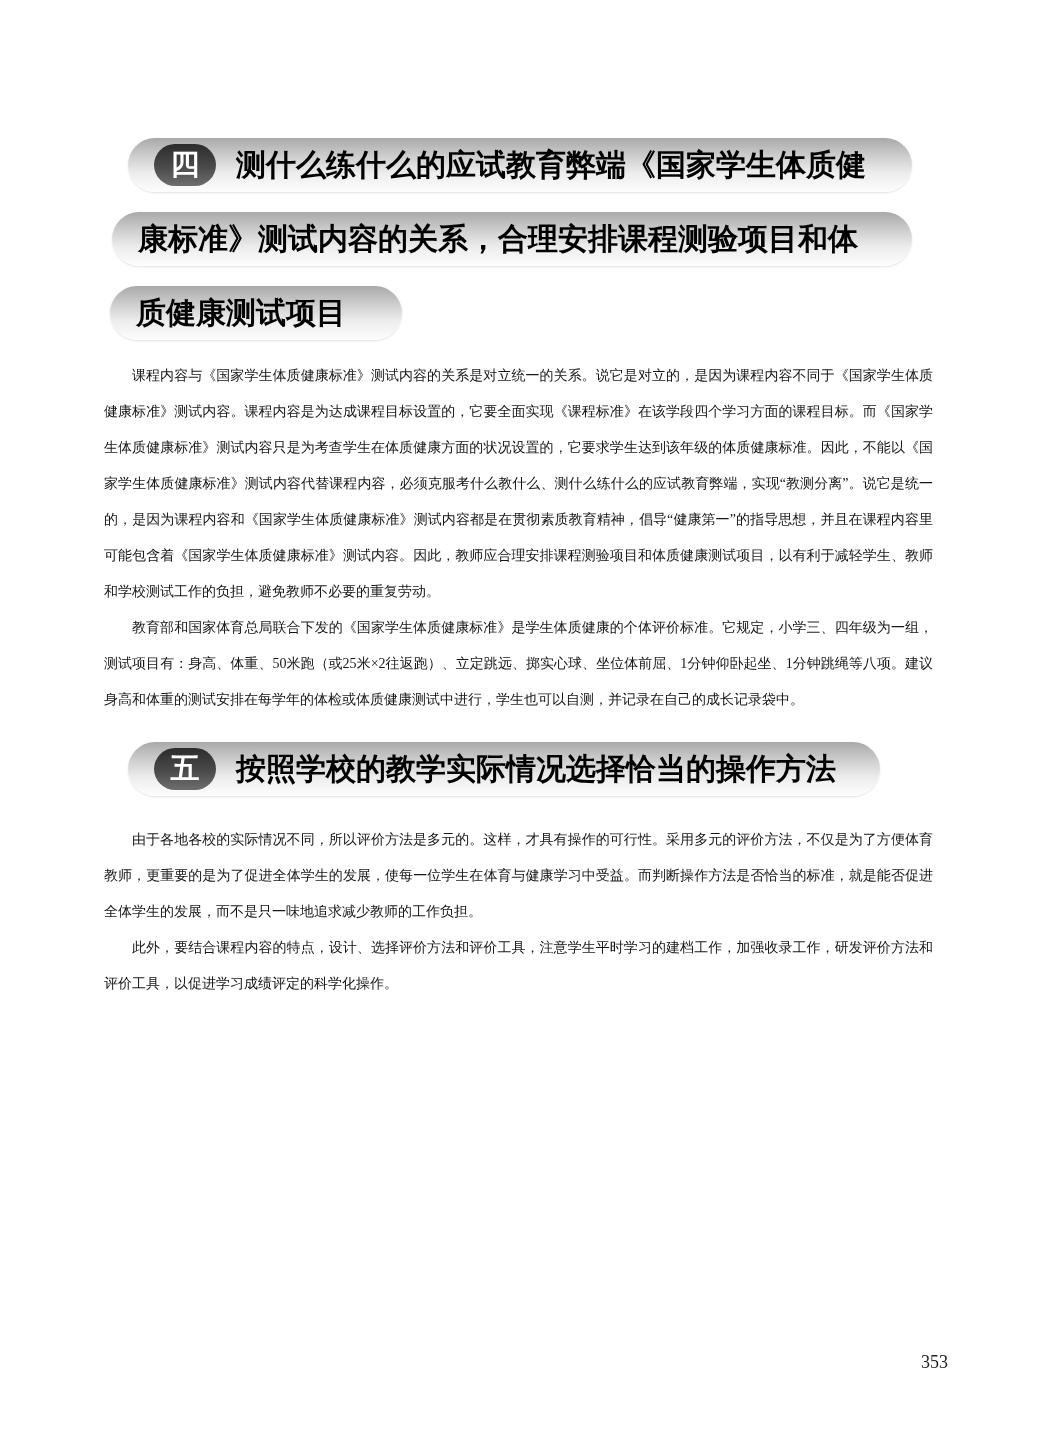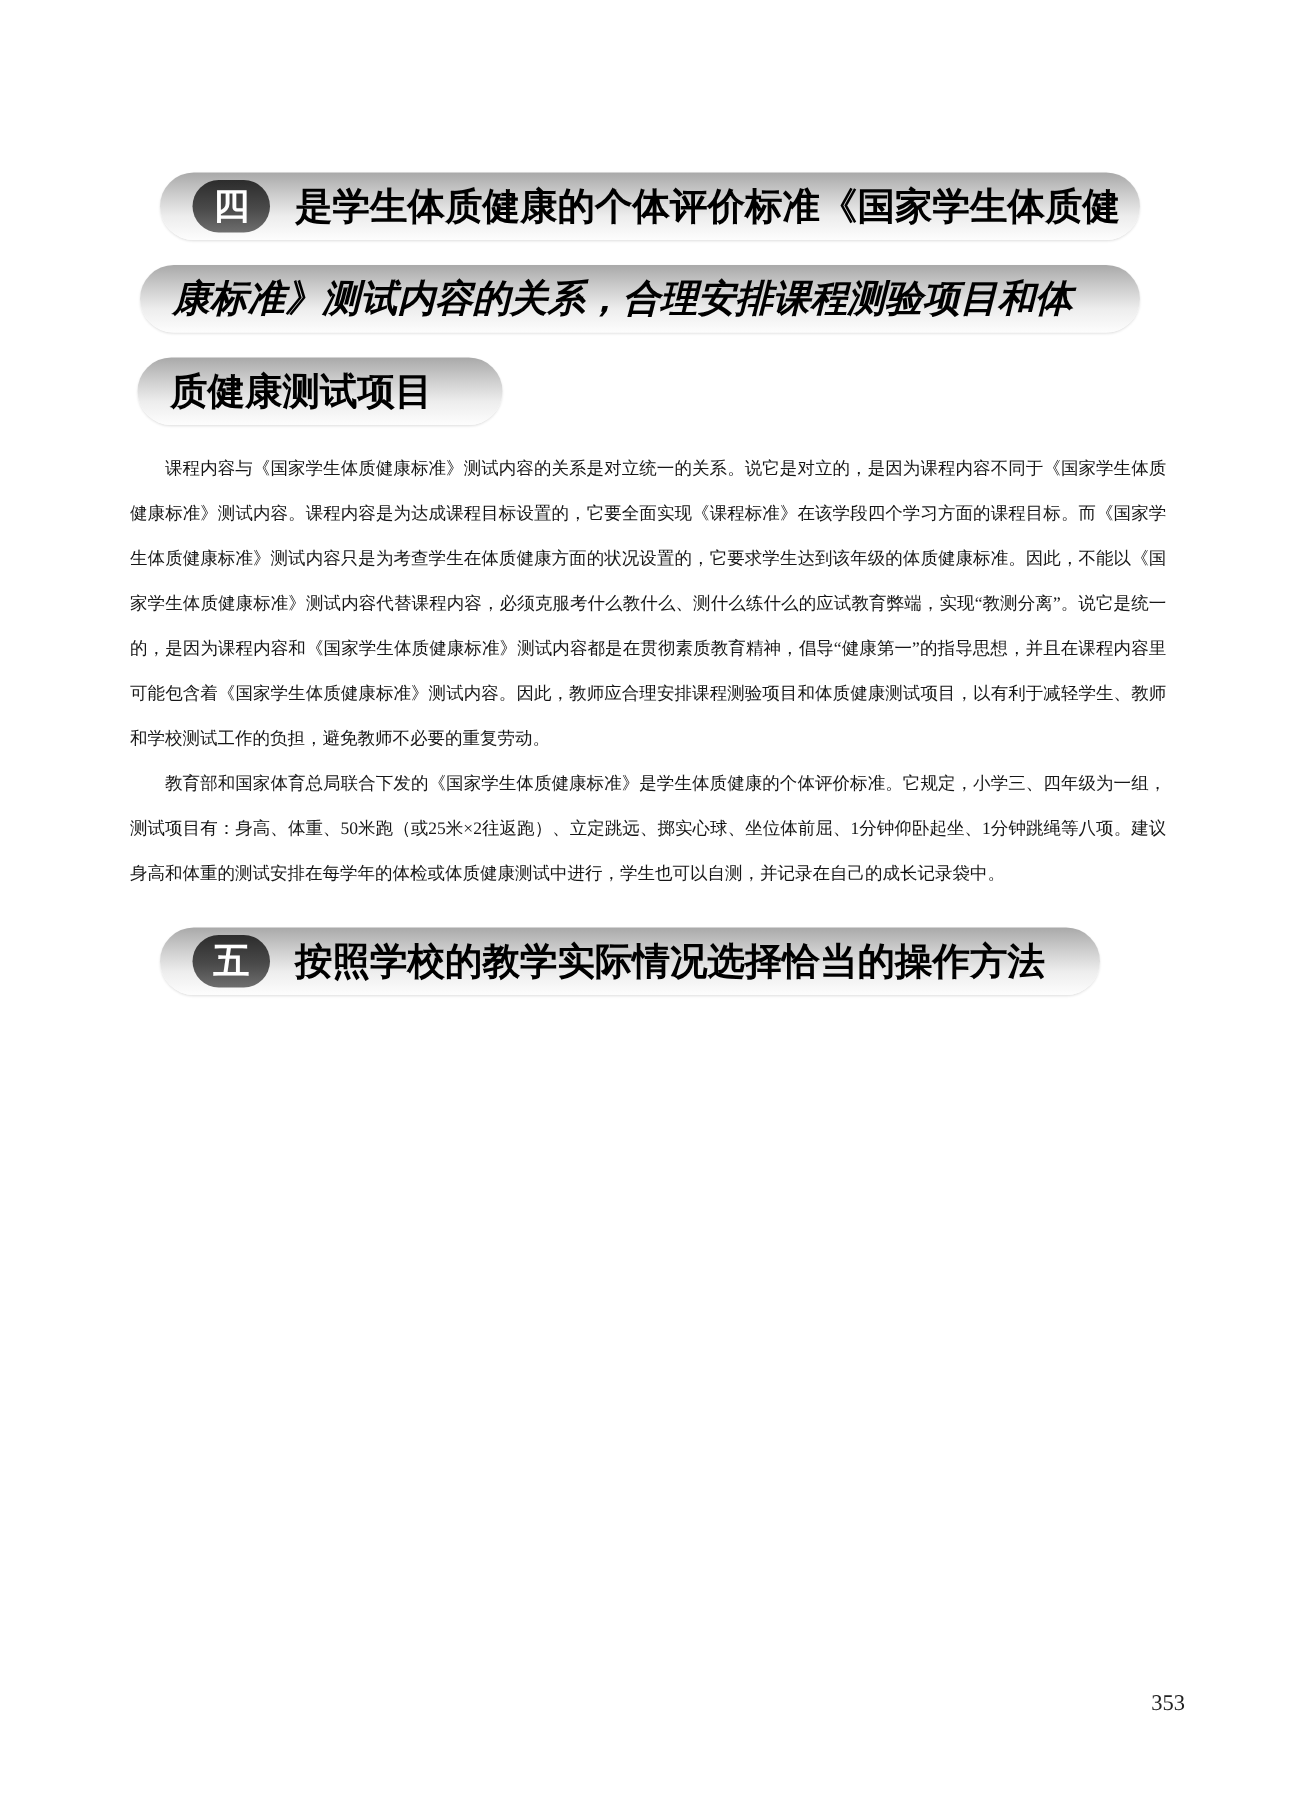--- a/index.html
+++ b/index.html
@@ -32,21 +32,21 @@
     background: linear-gradient(to bottom, #a9a9a9 0%, #cfcfcf 35%, #ededed 65%, #fdfdfd 100%);
     box-shadow: 0 1px 2px rgba(0,0,0,0.12);
     font-family: "Liberation Sans", sans-serif;
     font-weight: 700;
     font-size: 30px;
     color: #000000;
     white-space: nowrap;
     overflow: hidden;
   }
   .pill-a { width: 784px; margin-left: 24px; }
-  .pill-b { width: 800px; margin-left: 8px;  margin-top: 20px; font-style: italic; }
+  .pill-b { width: 800px; margin-left: 8px;  margin-top: 20px; }
   .pill-c { width: 292px; margin-left: 6px;  margin-top: 20px; align-items: center; }
   .pill-d { width: 752px; margin-left: 24px; margin-top: 24px; }
   .badge {
     flex: 0 0 auto;
     display: flex;
     align-items: center;
     justify-content: center;
     width: 62px;
     height: 42px;
     margin-right: 20px;
@@ -80,37 +80,41 @@
 </style>
 </head>
 <body>
 
 <div class="page">
   <div class="content">
 
     <section>
       <div class="pill pill-a">
         <span class="badge">四</span>
-        <span class="pill-text">是学生体质健康的个体评价标准《国家学生体质健</span>
+        <span class="pill-text">测什么练什么的应试教育弊端《国家学生体质健</span>
       </div>
       <div class="pill pill-b">
         <span class="pill-text">康标准》测试内容的关系，合理安排课程测验项目和体</span>
       </div>
       <div class="pill pill-c">
         <span class="pill-text">质健康测试项目</span>
       </div>
       <div class="paras">
         <p>课程内容与《国家学生体质健康标准》测试内容的关系是对立统一的关系。说它是对立的，是因为课程内容不同于《国家学生体质健康标准》测试内容。课程内容是为达成课程目标设置的，它要全面实现《课程标准》在该学段四个学习方面的课程目标。而《国家学生体质健康标准》测试内容只是为考查学生在体质健康方面的状况设置的，它要求学生达到该年级的体质健康标准。因此，不能以《国家学生体质健康标准》测试内容代替课程内容，必须克服考什么教什么、测什么练什么的应试教育弊端，实现“教测分离”。说它是统一的，是因为课程内容和《国家学生体质健康标准》测试内容都是在贯彻素质教育精神，倡导“健康第一”的指导思想，并且在课程内容里可能包含着《国家学生体质健康标准》测试内容。因此，教师应合理安排课程测验项目和体质健康测试项目，以有利于减轻学生、教师和学校测试工作的负担，避免教师不必要的重复劳动。</p>
         <p>教育部和国家体育总局联合下发的《国家学生体质健康标准》是学生体质健康的个体评价标准。它规定，小学三、四年级为一组，测试项目有：身高、体重、50米跑（或25米×2往返跑）、立定跳远、掷实心球、坐位体前屈、1分钟仰卧起坐、1分钟跳绳等八项。建议身高和体重的测试安排在每学年的体检或体质健康测试中进行，学生也可以自测，并记录在自己的成长记录袋中。</p>
       </div>
     </section>
 
     <section>
       <div class="pill pill-d">
         <span class="badge">五</span>
         <span class="pill-text">按照学校的教学实际情况选择恰当的操作方法</span>
       </div>
+      <div class="paras paras-2">
+        <p>由于各地各校的实际情况不同，所以评价方法是多元的。这样，才具有操作的可行性。采用多元的评价方法，不仅是为了方便体育教师，更重要的是为了促进全体学生的发展，使每一位学生在体育与健康学习中受益。而判断操作方法是否恰当的标准，就是能否促进全体学生的发展，而不是只一味地追求减少教师的工作负担。</p>
+        <p>此外，要结合课程内容的特点，设计、选择评价方法和评价工具，注意学生平时学习的建档工作，加强收录工作，研发评价方法和评价工具，以促进学习成绩评定的科学化操作。</p>
+      </div>
     </section>
 
   </div>
 
   <div class="page-number">353</div>
 </div>
 
 </body></html>

